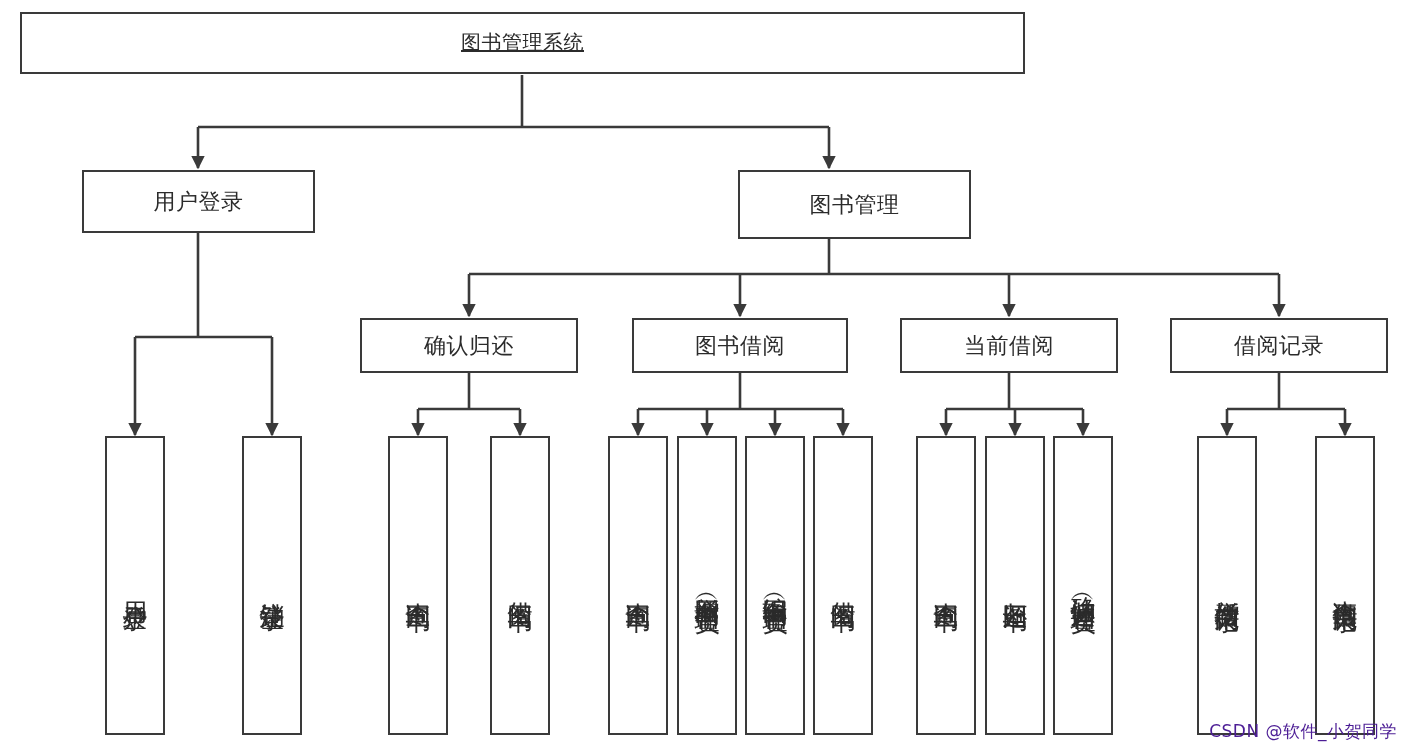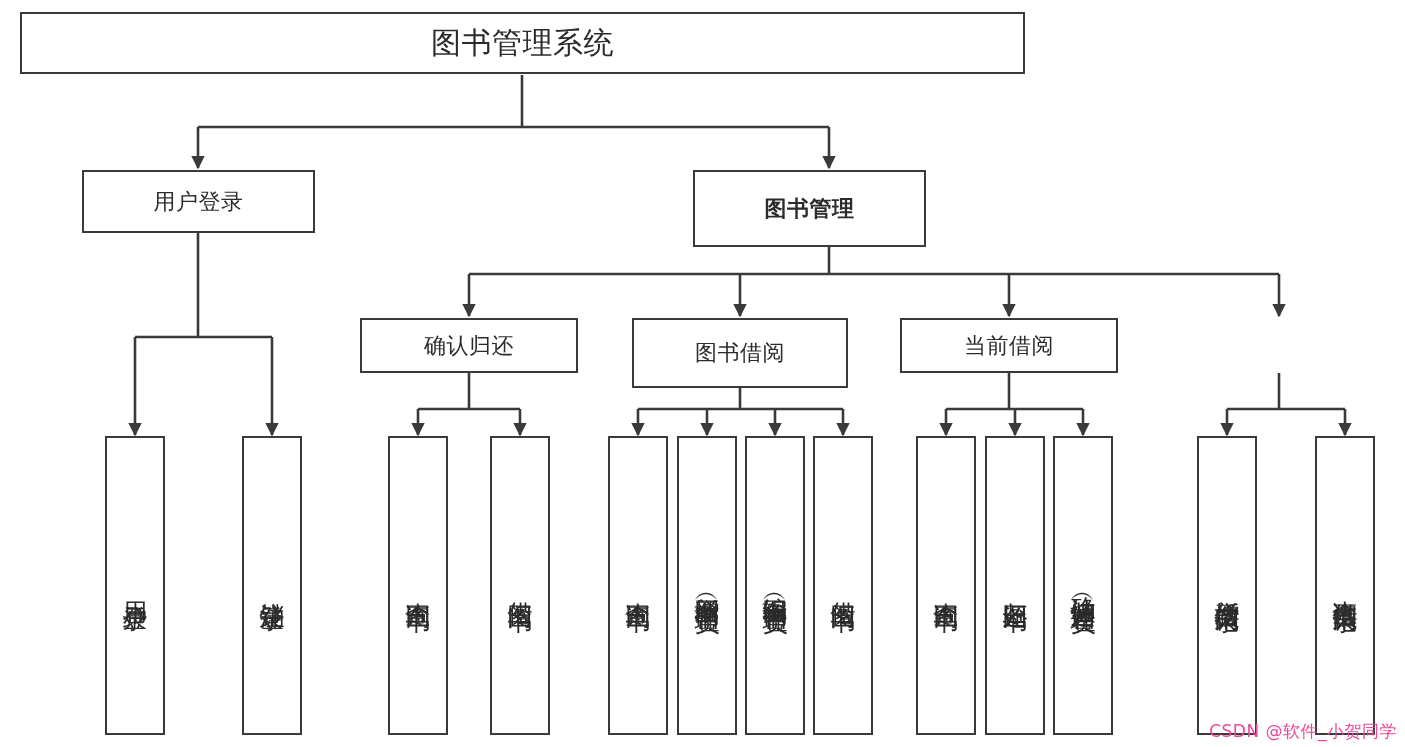--- a/index.html
+++ b/index.html
@@ -40,40 +40,40 @@
     color: #2b2b2b;
     line-height: 1.18;
     text-align: center;
     white-space: nowrap;
   }
   
   .node.horiz .lbl {
     font-size: 22px;
     letter-spacing: 0.5px;
   }
-  .node.root .lbl { font-size: 30px; }
+  .node.root .lbl { font-size: 20px; text-decoration: underline; }
   
   .node.vert {
     align-items: center;
     justify-content: center;
   }
   .node.vert .lbl {
     writing-mode: vertical-rl;
     text-orientation: upright;
     font-size: 25px;
     letter-spacing: 2px;
     line-height: 1;
     white-space: nowrap;
   }
   .watermark {
     position: absolute;
     right: 8px;
     bottom: 4px;
     font-size: 17px;
-    color: #ec4899;
+    color: #4c1d95;
     letter-spacing: 0.5px;
     z-index: 5;
     white-space: nowrap;
     font-family: "DejaVu Sans", "Liberation Sans", sans-serif;
   }
 </style>
 </head>
 <body>
 
 <div id="canvas">
@@ -129,33 +129,36 @@
     </g>
   </svg>
 
   <div class="node horiz root" style="left:20px; top:12px; width:1005px; height:62px;">
     <span class="lbl">图书管理系统</span>
   </div>
 
   <div class="node horiz" style="left:82px; top:170px; width:233px; height:63px;">
     <span class="lbl">用户登录</span>
   </div>
-  <div class="node horiz" style="left:693px; top:170px; width:233px; height:77px;font-weight:bold;">
+  <div class="node horiz" style="left:738px; top:170px; width:233px; height:69px;">
     <span class="lbl">图书管理</span>
   </div>
 
   <div class="node horiz" style="left:360px; top:318px; width:218px; height:55px;">
     <span class="lbl">确认归还</span>
   </div>
-  <div class="node horiz" style="left:632px; top:318px; width:216px; height:70px;">
+  <div class="node horiz" style="left:632px; top:318px; width:216px; height:55px;">
     <span class="lbl">图书借阅</span>
   </div>
   <div class="node horiz" style="left:900px; top:318px; width:218px; height:55px;align-items:center;">
     <span class="lbl">当前借阅</span>
   </div>
+  <div class="node horiz" style="left:1170px; top:318px; width:218px; height:55px;">
+    <span class="lbl">借阅记录</span>
+  </div>
 
   <div class="node vert" style="left:105px; top:436px; width:60px; height:299px;">
     <span class="lbl">用户登录</span>
   </div>
   <div class="node vert" style="left:242px; top:436px; width:60px; height:299px;">
     <span class="lbl">注销登录</span>
   </div>
 
   <div class="node vert" style="left:388px; top:436px; width:60px; height:299px;">
     <span class="lbl">查询图书</span>

